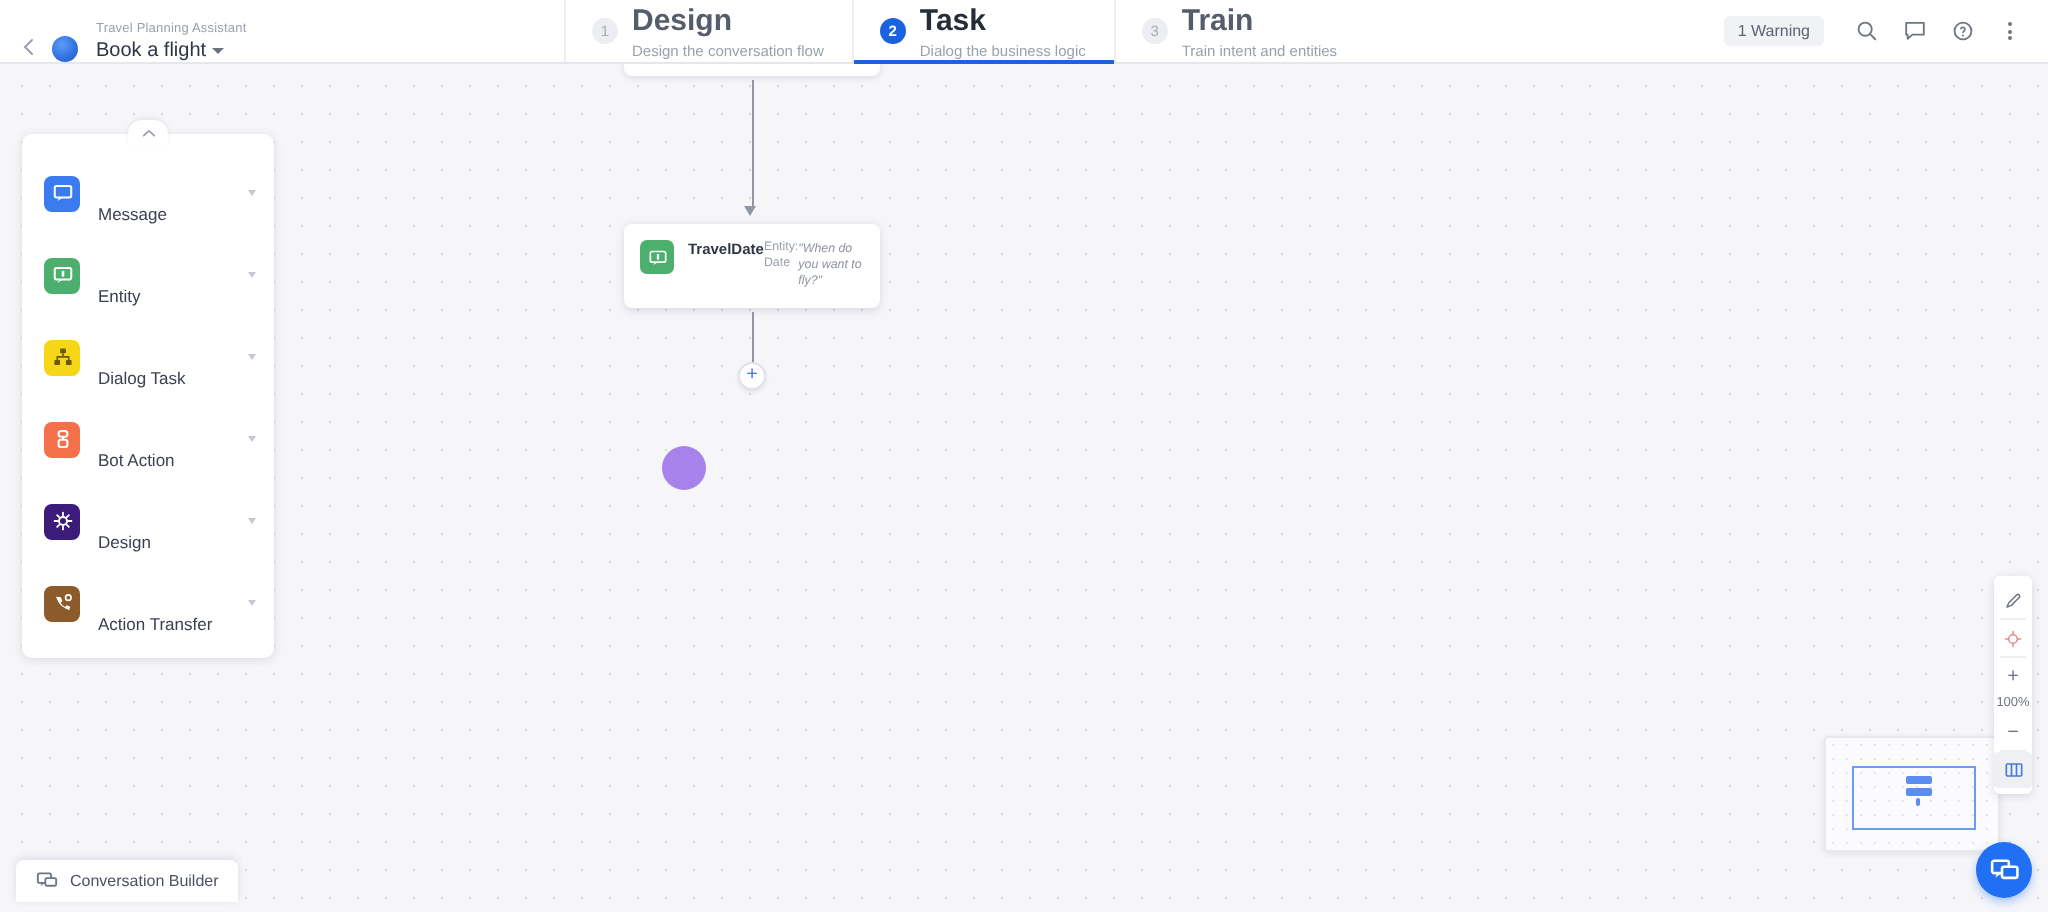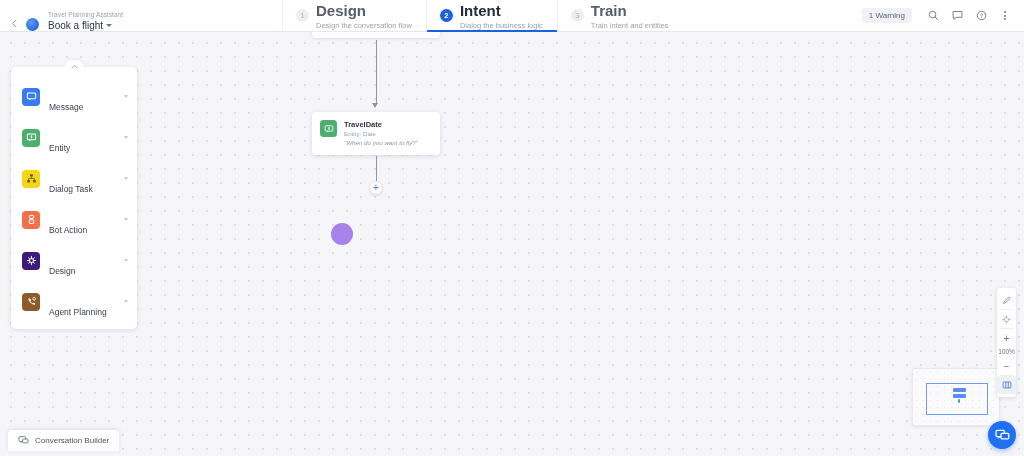--- a/index.html
+++ b/index.html
@@ -91,21 +91,21 @@
 
   .node-card {
     position: absolute; left: 312px; top: 80px; width: 128px;
     background: #fff; border-radius: 4px; box-shadow: 0 1px 4px rgba(30,40,60,.15);
     display: flex; gap: 7px; padding: 8px 8px 8px 8px; cursor: pointer;
   }
   .node-icon {
     width: 17px; height: 17px; border-radius: 3.5px; flex: none;
     display: flex; align-items: center; justify-content: center;
   }
-  .node-body { display: flex; flex-direction: column; line-height: 1.32; padding-top: 0px; }
+  .node-body { display: flex; flex-direction: row; line-height: 1.32; padding-top: 0px; }
   .node-title { font-size: 7.5px; font-weight: bold; color: #2f3542; }
   .node-sub { font-size: 6.2px; color: #9aa1ad; }
   .node-prompt { font-size: 6.2px; color: #8d94a0; font-style: italic; margin-top: 1px; }
 
   .add-btn {
     position: absolute; left: 369px; top: 149px; width: 14px; height: 14px;
     border-radius: 50%; background: #fff; border: 1px solid #dfe2e9;
     display: flex; align-items: center; justify-content: center;
     color: #3a7bf0; font-size: 10px; line-height: 1; cursor: pointer;
     box-shadow: 0 1px 2px rgba(30,40,60,.10);
@@ -206,21 +206,21 @@
       <div class="step">
         <span class="step-num">1</span>
         <span class="step-txt">
           <span class="step-title">Design</span>
           <span class="step-desc">Design the conversation flow</span>
         </span>
       </div>
       <div class="step active">
         <span class="step-num">2</span>
         <span class="step-txt">
-          <span class="step-title">Intent</span>
+          <span class="step-title">Task</span>
           <span class="step-desc">Dialog the business logic</span>
         </span>
       </div>
       <div class="step">
         <span class="step-num">3</span>
         <span class="step-txt">
           <span class="step-title">Train</span>
           <span class="step-desc">Train intent and entities</span>
         </span>
       </div>
@@ -351,21 +351,21 @@
         <span class="p-chev"></span>
       </div>
 
       <div class="panel-row">
         <span class="p-icon" style="background:#8c5a2b">
           <svg width="11" height="11" viewBox="0 0 12 12">
               <path d="M2.2 2.6c1.4 4 3.2 5.8 7.2 7.2l.6-1.7-2-.9-.9 1c-1-.6-1.8-1.4-2.4-2.4l1-.9-.9-2z" fill="#fff"></path>
               <circle cx="8.9" cy="3.1" r="1.5" stroke="#fff" stroke-width=".9" fill="none"></circle>
             </svg>
         </span>
-        <span class="p-label">Agent Planning</span>
+        <span class="p-label">Action Transfer</span>
         <span class="p-chev"></span>
       </div>
 
     </div>
 
     <div class="rtools">
       <div class="rtool">
         <svg width="9" height="9" viewBox="0 0 12 12">
             <path d="M2 10l1.2-2.8L8.4 2a1.2 1.2 0 0 1 1.7 1.7L4.9 8.9z" stroke="currentColor" stroke-width="1" fill="none" stroke-linejoin="round"></path>
           </svg>

